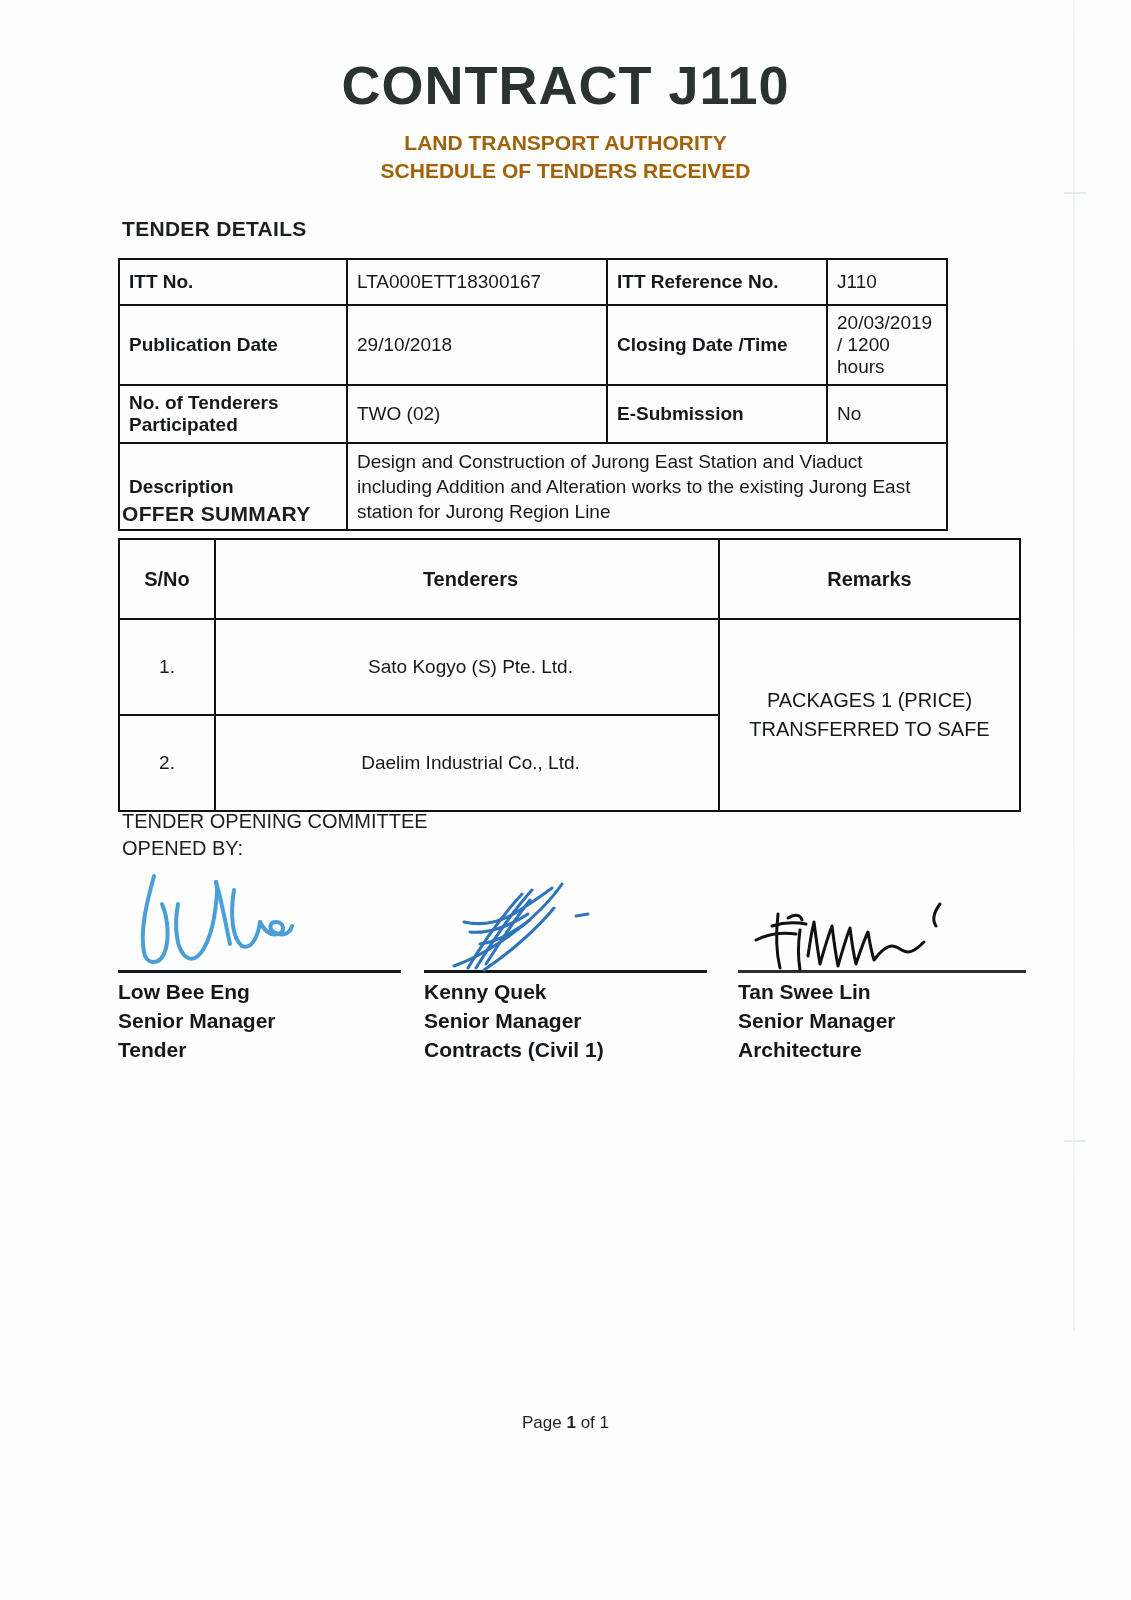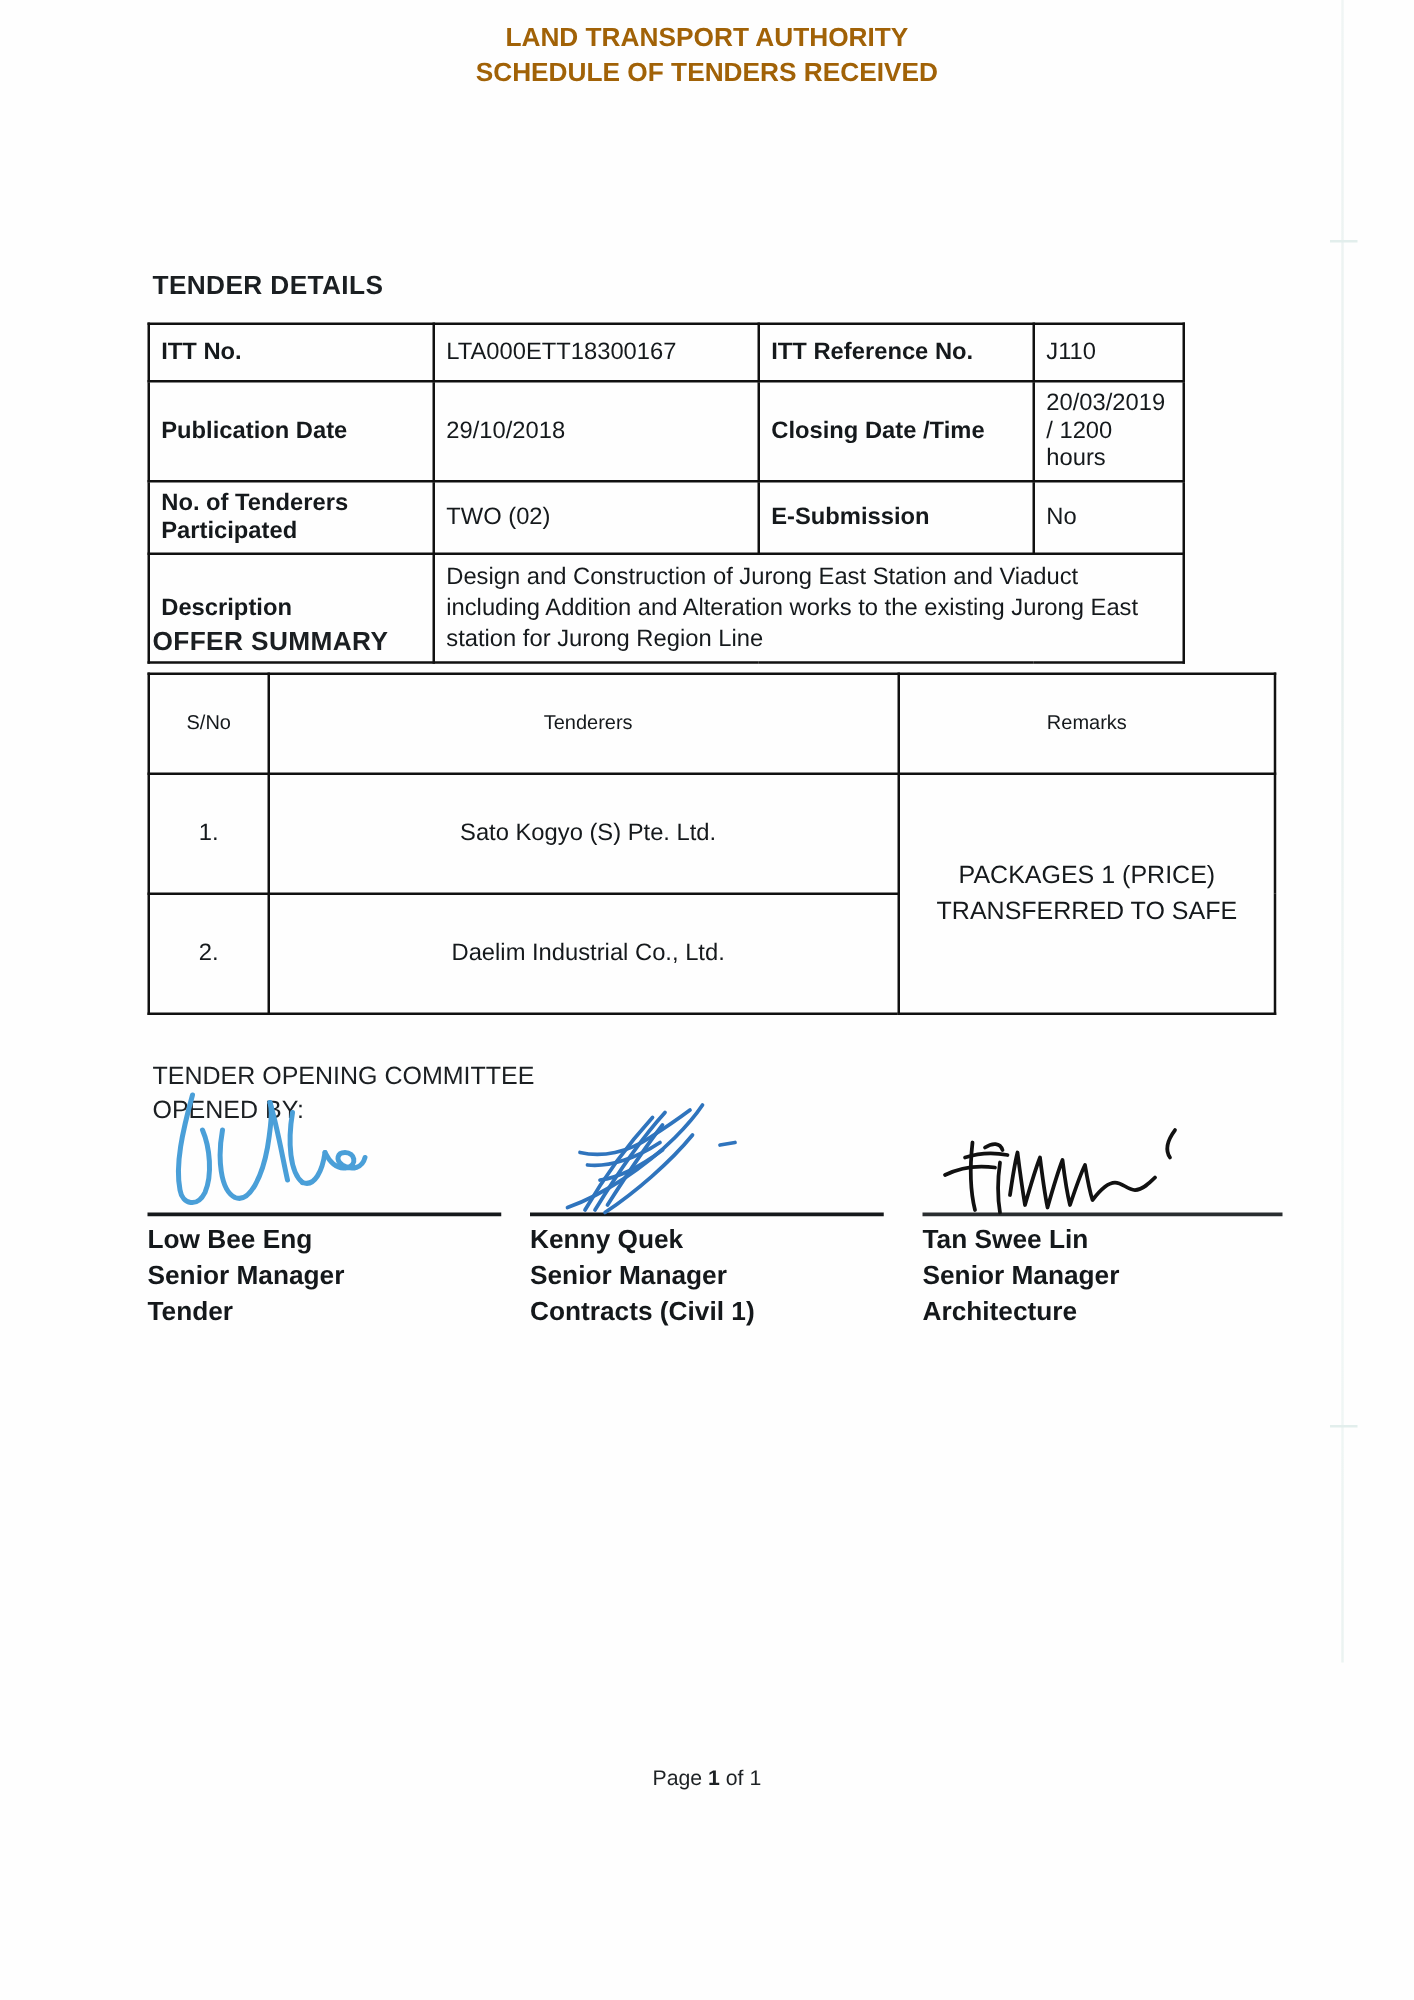--- a/index.html
+++ b/index.html
@@ -95,35 +95,35 @@
   #tender-details-table td { height: 32px; }
   #tender-details-table .desc-cell { line-height: 1.32; padding-top: 5px; padding-bottom: 5px; }
 
   #offer-summary-table {
     left: 118px;
     top: 538px;
     width: 903px;
     text-align: center;
   }
   #offer-summary-table th {
-    font-weight: normal;
+    font-weight: bold;
     text-align: center;
     height: 66px;
-    font-size: 16px;
+    font-size: 20px;
   }
   #offer-summary-table .sno-col { width: 76px; text-align: center; }
   #offer-summary-table .tenderer-col { width: 477px; text-align: center; padding-left: 16px; }
   #offer-summary-table .remarks-col { text-align: center; }
   #offer-summary-table td { height: 82px; }
   #offer-summary-table .remarks-text { line-height: 1.45; font-size: 20px; }
 
   .committee {
     position: absolute;
     left: 122px;
-    top: 848px;
+    top: 808px;
     font-size: 20px;
     line-height: 1.35;
     color: #1b1f22;
   }
 
   .sig-block {
     position: absolute;
     top: 860px;
   }
   .sig-area {
@@ -161,20 +161,21 @@
 </style>
 </head>
 <body>
 
 <div class="page">
 
   <div class="scan-edge"></div>
   <div class="scan-tick" style="top:192px"></div>
   <div class="scan-tick" style="top:1140px"></div>
 
+  <h1 class="title">CONTRACT J110</h1>
   <div class="subtitle">
     <div>LAND TRANSPORT AUTHORITY</div>
     <div>SCHEDULE OF TENDERS RECEIVED</div>
   </div>
 
   <div class="section-head" id="tender-details-head">TENDER DETAILS</div>
 
   <table id="tender-details-table">
     <tbody>
       <tr>

